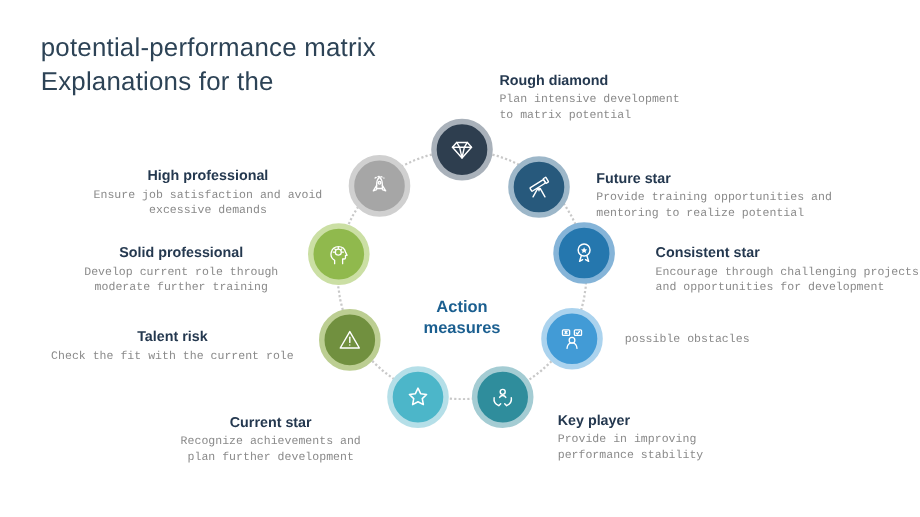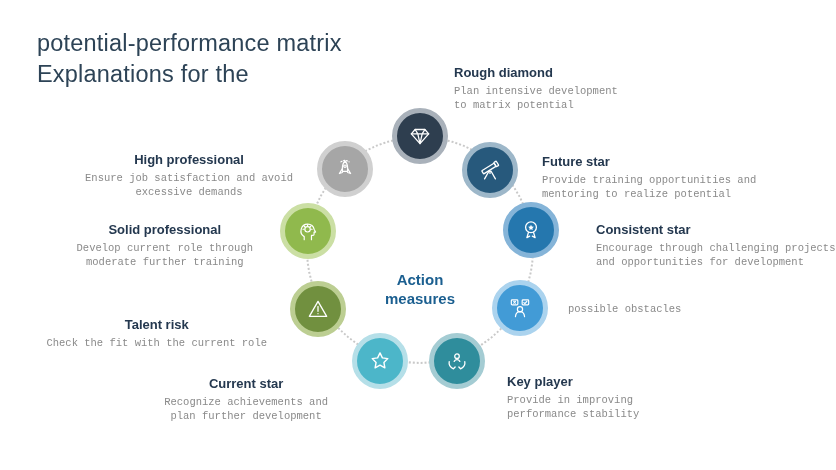--- a/index.html
+++ b/index.html
@@ -41,21 +41,21 @@
   }
   .tb .dsc{display:block;font-size:10.5px;line-height:14px;color:#8a8a8a;font-family:Liberation Mono, monospace;}
   .tb-right{text-align:left;}
   .tb-left{text-align:center;}
   .tb-rough{left:454px;top:65px;}
   .tb-future{left:542px;top:154px;}
   .tb-consistent{left:584px;top:222px;margin-left:12px;}
   .tb-inconsistent{left:568px;top:302px;}
   .tb-key{left:507px;top:374px;}
   .tb-current{right:508px;top:376px;}
-  .tb-talent{right:569px;top:317px;}
+  .tb-talent{right:569px;top:298px;}
   .tb-solid{right:583px;top:222px;}
   .tb-high{right:543px;top:152px;}
 </style>
 </head>
 <body>
 
 <div class="title">
   <div>potential-performance matrix</div>
   <div>Explanations for the</div>
 </div>

